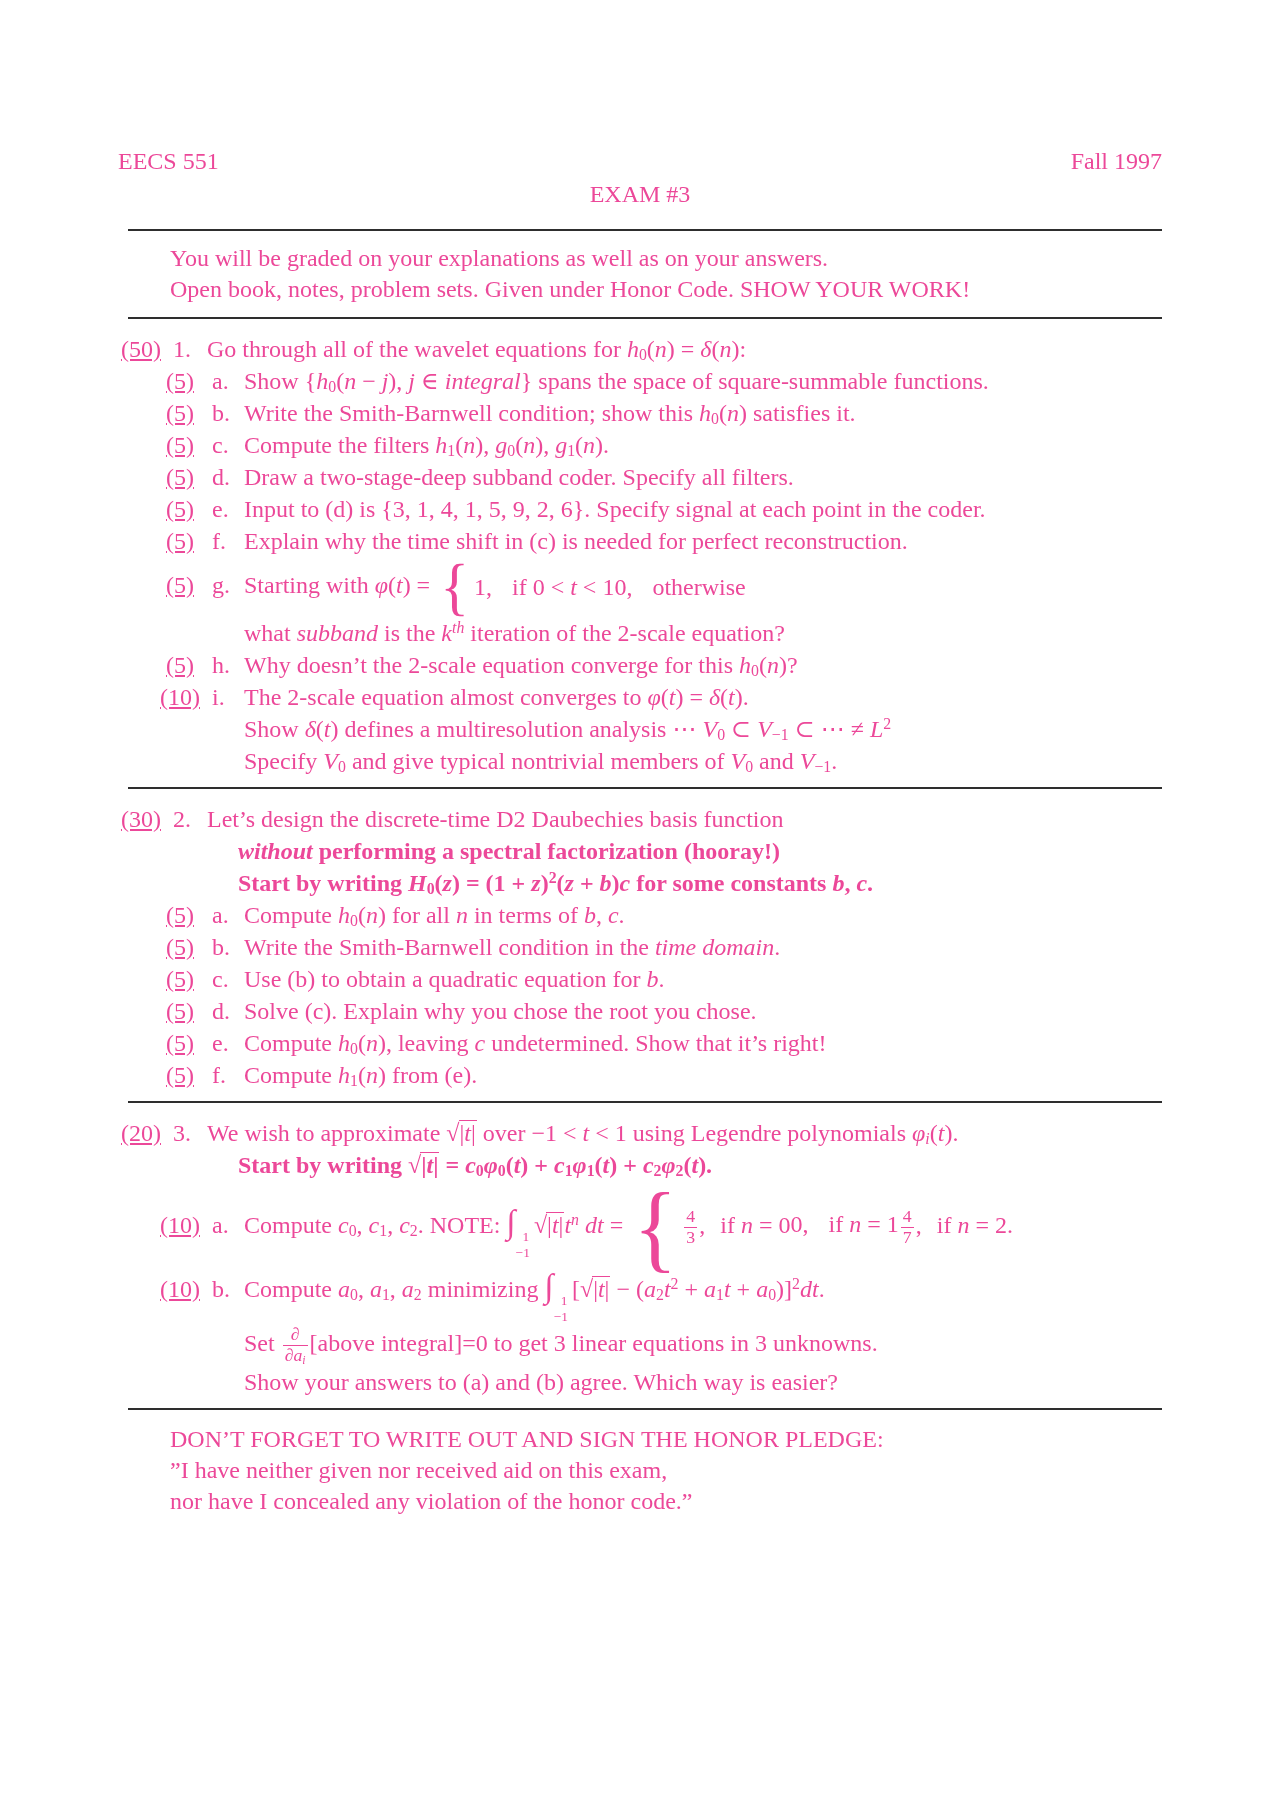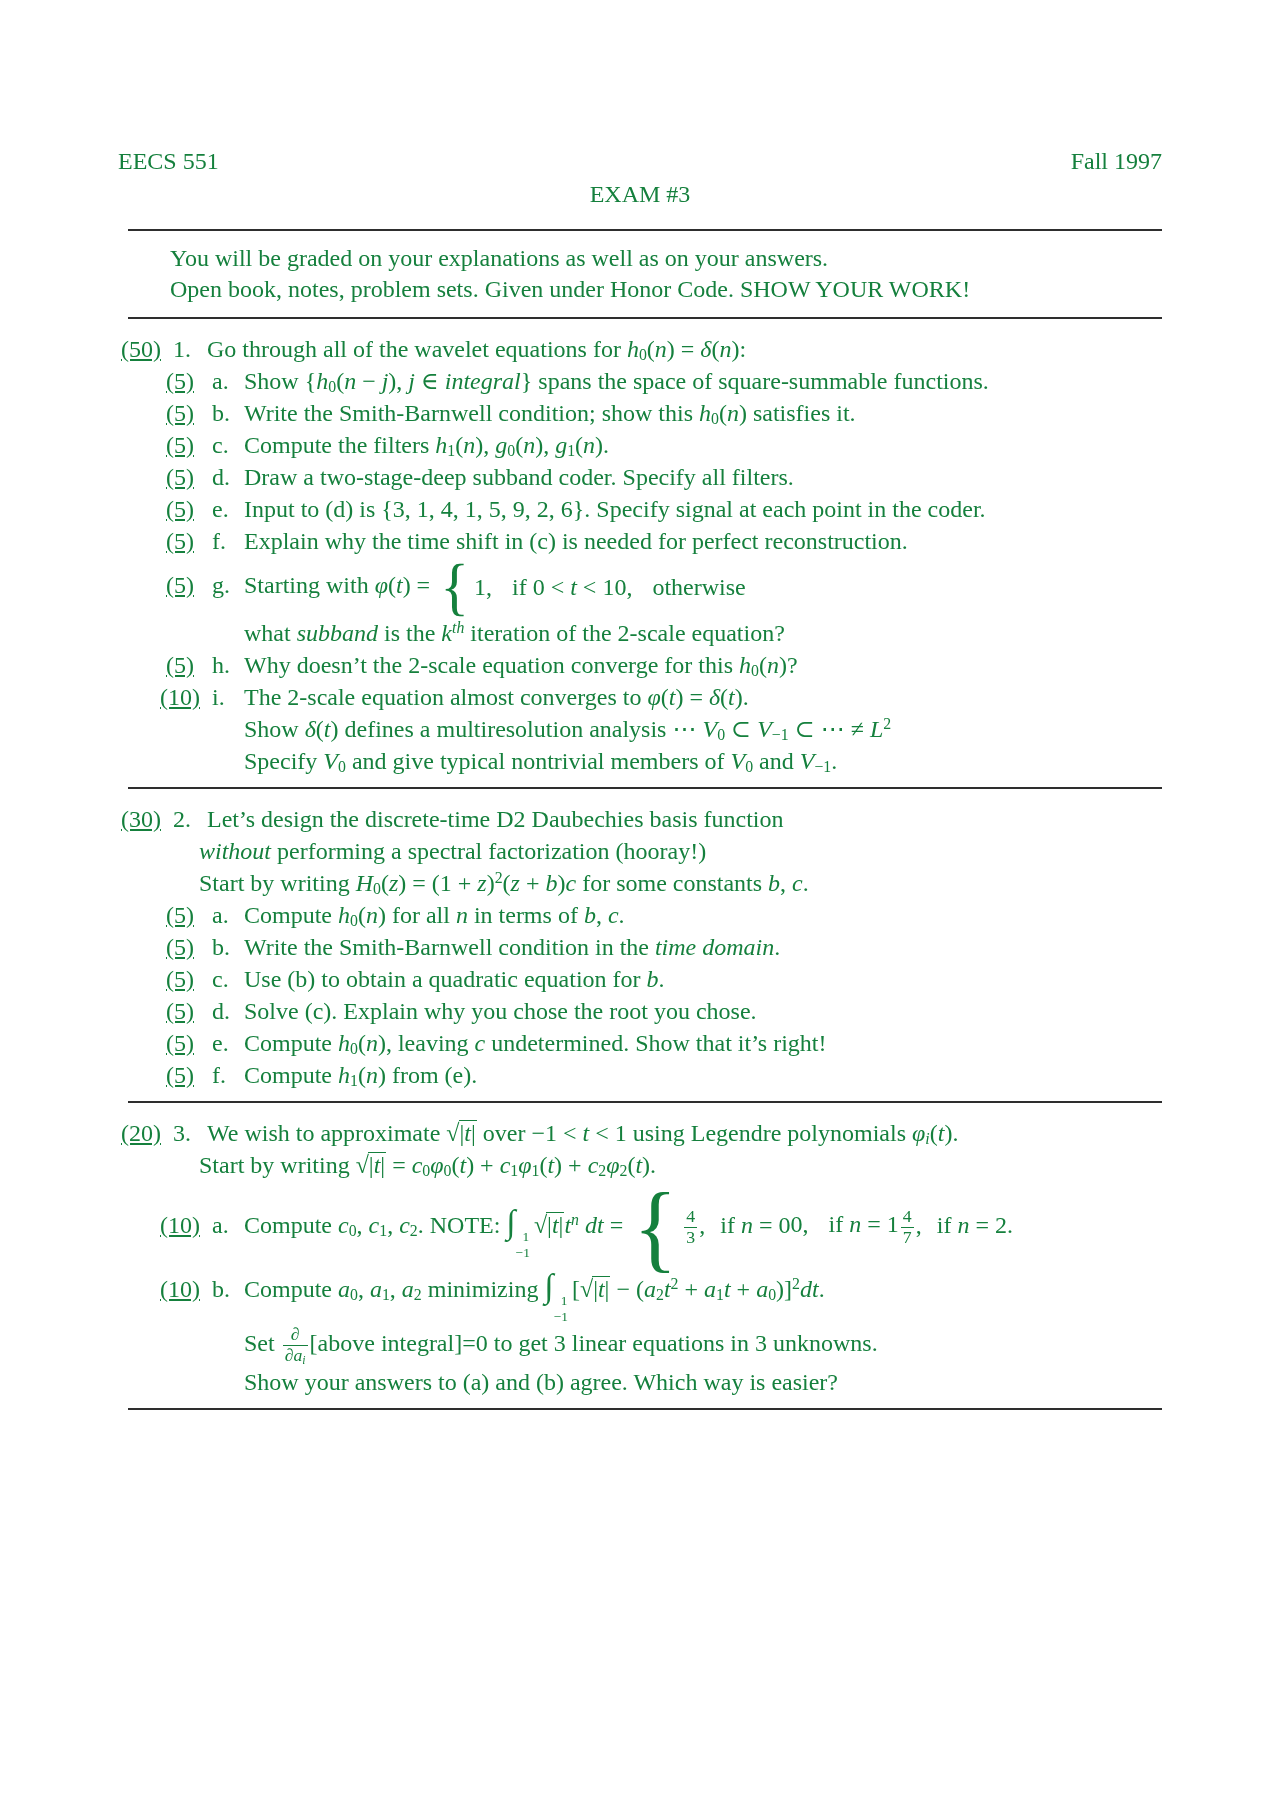--- a/index.html
+++ b/index.html
@@ -1,33 +1,33 @@
 <!DOCTYPE html>
 <html><head>
 <meta charset="utf-8">
 <style>
   html,body{margin:0;padding:0;background:#ffffff;}
   .page{
-    position:relative;width:1280px;height:1811px;background:#ffffff;color:#15803d;
+    position:relative;width:1280px;height:1811px;background:#ffffff;color:#ec4899;
     font-family:"Liberation Serif","DejaVu Serif",serif;font-size:24px;
     padding:148px 118px 0 118px;box-sizing:border-box;overflow:hidden;
   }
   .hdr{display:flex;justify-content:space-between;line-height:26px;}
   .title{text-align:center;line-height:26px;margin-top:7px;}
   .rule{border-top:2.5px solid #2e2e2e;margin-left:10px;}
   .rule.r1{margin-top:22px;}
   .instr{margin:12px 0 12px 52px;line-height:31px;}
   .prob{margin-top:14px;margin-bottom:10px;}
   .line{display:flex;align-items:baseline;line-height:32px;}
   .pts{width:46px;text-align:center;flex:none;text-decoration:underline;}
   .pno{width:26px;margin-left:9px;flex:none;}
   .txt{margin-left:8px;flex:1;}
   .part{margin-left:39px;}
   .plbl{width:24px;margin-left:9px;flex:none;}
-  .cont1{margin-left:81px;line-height:32px;}
+  .cont1{margin-left:120px;line-height:32px;font-weight:bold;}
   .cont2{margin-left:126px;line-height:32px;}
   .pledge{margin:14px 0 0 52px;line-height:31px;}
   i{font-style:italic;}
   sub,sup{font-size:0.66em;line-height:0;}
   sub{vertical-align:-0.22em;}
   sup{vertical-align:0.5em;}
   .ov{border-top:1.7px solid currentColor;display:inline-block;line-height:1.05;padding:0 1px;margin-left:-1px;}
   .int{font-size:1.4em;font-style:italic;line-height:0;}
   .lim{display:inline-flex;flex-direction:column;font-size:0.56em;line-height:1.2;vertical-align:-0.6em;margin-right:4px;}
   .lim b{font-weight:normal;text-align:left;}
@@ -212,14 +212,19 @@
     </div>
     <div class="cont2">Set <span class="fr">
           <b>∂</b>
           <b class="de">∂<i>a</i><sub><i>i</i></sub></b>
         </span>[above integral]=0 to get 3 linear equations in 3 unknowns.</div>
     <div class="cont2">Show your answers to (a) and (b) agree. Which way is easier?</div>
   </section>
 
   <div class="rule"></div>
 
+  <div class="pledge">
+    <div>DON’T FORGET TO WRITE OUT AND SIGN THE HONOR PLEDGE:</div>
+    <div>”I have neither given nor received aid on this exam,</div>
+    <div>nor have I concealed any violation of the honor code.”</div>
+  </div>
 
 </div>
 
 </body></html>

